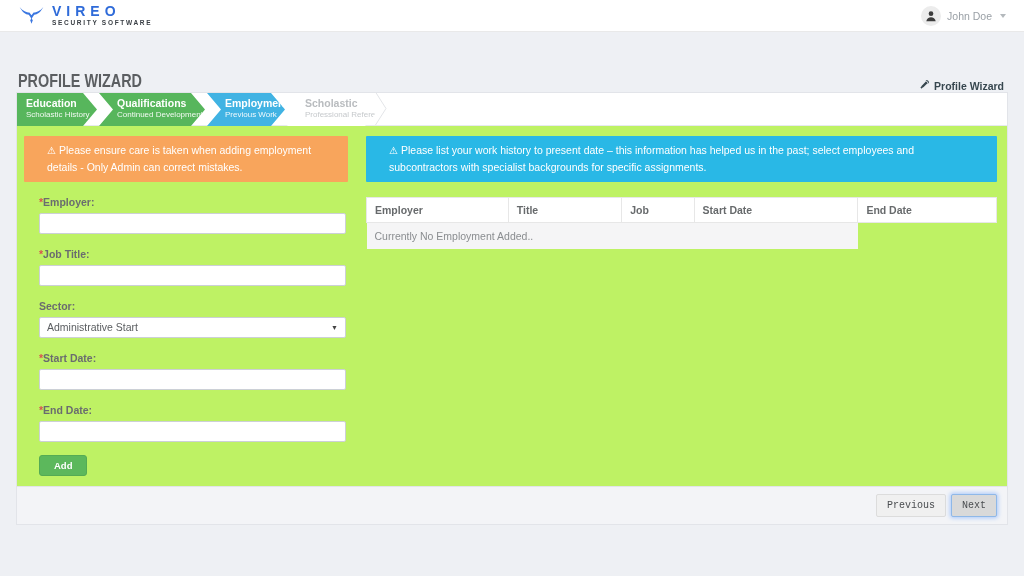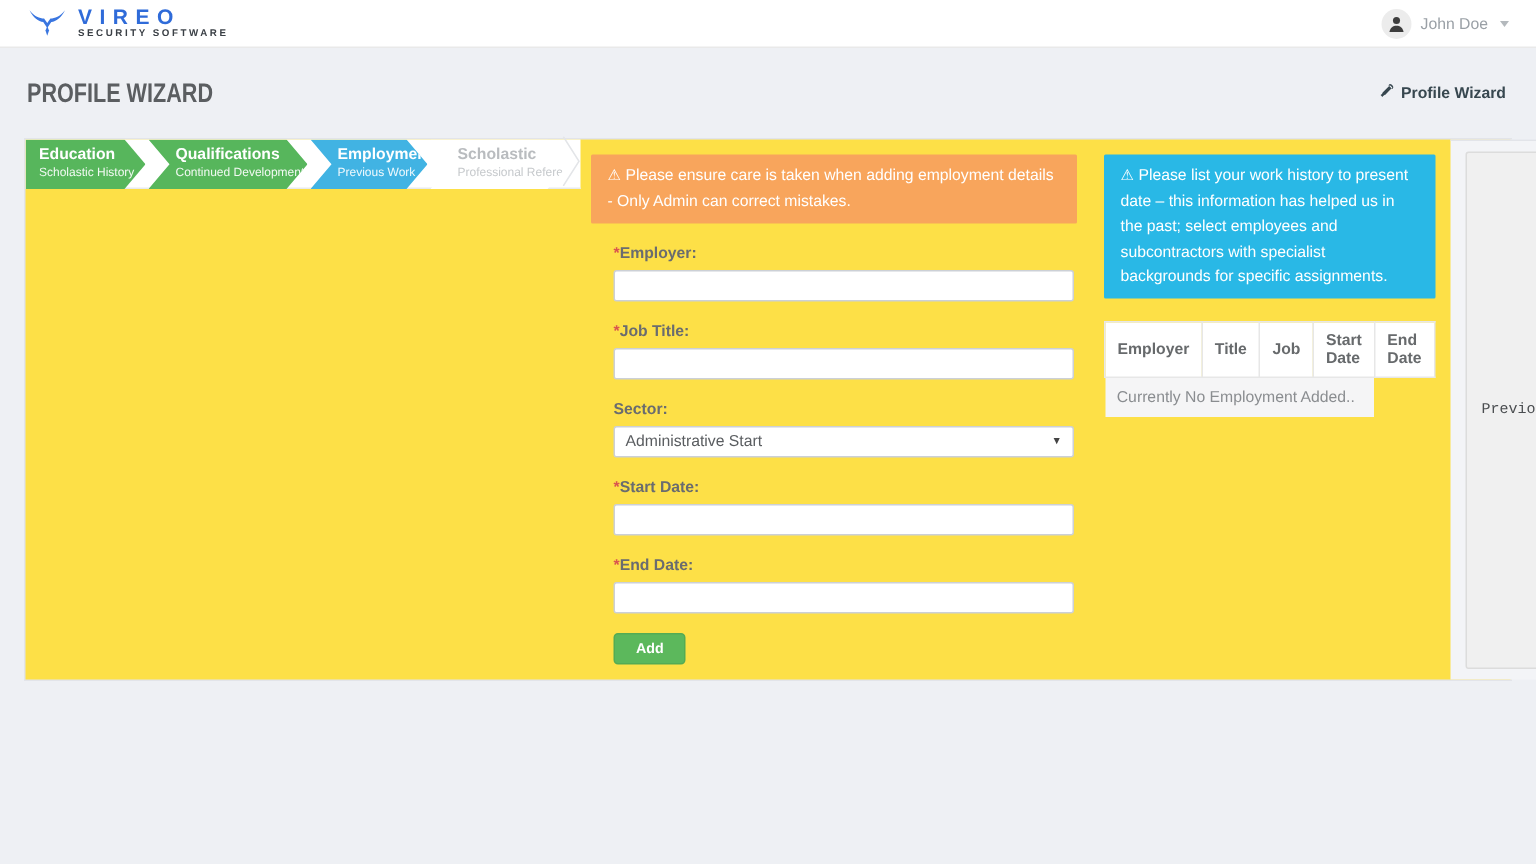--- a/index.html
+++ b/index.html
@@ -28,33 +28,33 @@
     display:flex; align-items:center; justify-content:center; overflow:hidden;
   }
   .user-name { color:#9aa0a6; font-size:10.5px; }
   .caret-down {
     width:0; height:0; border-left:3.5px solid transparent; border-right:3.5px solid transparent;
     border-top:4px solid #b4b9bd; display:inline-block; margin-left:2px;
   }
 
   
   .page-header {
-    height:60px; display:flex; align-items:center; justify-content:space-between;
+    height:60px; display:flex; align-items:flex-end; justify-content:space-between;
     padding:0 20px 0 18px;
   }
   .page-title {
     color:#5b5e61; font-weight:bold; font-size:18px; letter-spacing:0px;
     transform:scaleX(0.8); transform-origin:left center; white-space:nowrap;
   }
   .breadcrumb { display:flex; align-items:center; gap:5px; color:#37474f; font-weight:bold; font-size:10.5px; }
 
   
   .panel {
-    margin:0 16px; background:#fde047; border:1px solid #e2e4e9;
-    display:flex; flex-direction:row;
+    margin:0 16px; background:#bef264; border:1px solid #e2e4e9;
+    display:flex; flex-direction:column;justify-content:flex-end;
   }
 
   
   .steps { display:flex; height:33px; background:#ffffff; border-bottom:1px solid #e7eaee; position:relative; }
   .step {
     height:33px; padding:4px 6px 0 18px; color:#ffffff; cursor:pointer;
     margin-right:2px; line-height:1.25; white-space:nowrap; overflow:hidden;
   }
   .step-first { padding-left:9px;
     clip-path:polygon(0 0, calc(100% - 14px) 0, 100% 50%, calc(100% - 14px) 100%, 0 100%);
@@ -70,21 +70,21 @@
   .step-upcoming .step-title { color:#b9bcbf; }
   .step-upcoming .step-sub { color:#c6c9cc; opacity:1; }
   .chev-outline { align-self:center; margin-left:-6px; }
 
   
   .content { display:flex; gap:18px; padding:10px 7px; min-height:313px; }
   .col-left { width:324px; flex:0 0 324px; }
   .col-right { flex:1; margin-right:3px; }
 
   .alert {
-    color:#ffffff; font-size:10.5px; line-height:1.6; padding:6px 11px;
+    color:#ffffff; font-size:10.5px; line-height:1.6; padding:6px 23px;
     min-height:44px; border-radius:1px;
   }
   .alert-warning { background:#f8a55c; }
   .alert-info { background:#29b8e6; }
   .warn-glyph { font-size:10px; margin-right:3px; }
 
   
   .form { margin-left:15px; margin-right:2px; }
   .field-label { display:block; font-weight:bold; font-size:10.5px; color:#6a6c6f; margin:14px 0 5px; }
   .req { color:#d9534f; }

